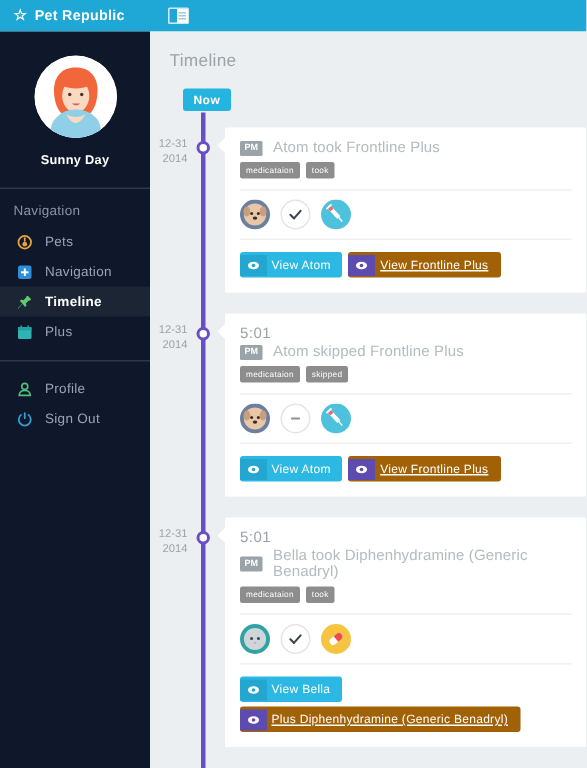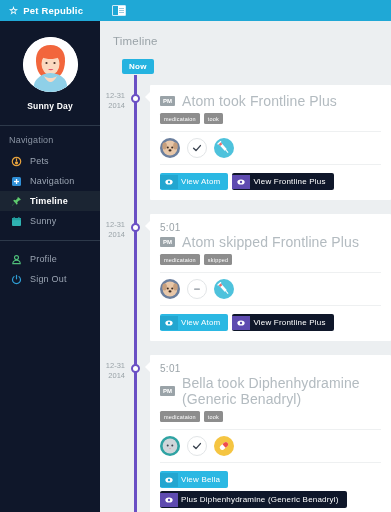--- a/index.html
+++ b/index.html
@@ -103,21 +103,21 @@
   .card::before {
     content: ""; position: absolute; left: -5px; top: 7px;
     border: 5px solid transparent; border-right-color: #fff; border-left: 0;
   }
   .card-time { color: #9aa3a8; font-size: 10px; margin-bottom: 1px; letter-spacing:.3px;}
   .card-head { display: flex; align-items: center; gap: 7px; }
   .ampm {
     background: #9aa3a8; color: #fff; font-size: 6px; font-weight: bold;
     padding: 2px 3px; border-radius: 1px; line-height: 1;
   }
-  .card-text { color: #b3bbc0; font-size: 14px; letter-spacing: .1px; }
+  .card-text { color: #b3bbc0; font-size: 10px; letter-spacing: .1px; }
   .tags { display: flex; gap: 4px; margin-top: 4px; }
   .tag {
     background: #8d8d8d; color: #fff; font-size: 5.5px;
     padding: 2.5px 4px; border-radius: 1.5px; letter-spacing: .2px;
   }
   .badges {
     display: flex; gap: 7px; align-items: center;
     border-top: 1px solid #eef0f1; border-bottom: 1px solid #eef0f1;
     margin-top: 7px; padding: 6px 0;
   }
@@ -129,21 +129,21 @@
   .btns.stack { flex-direction: row; align-items: flex-start; gap: 3px; }
   .btn {
     display: inline-flex; align-items: center; color: #fff; font-size: 8px;
     border-radius: 2px; overflow: hidden; cursor: pointer; border: 0;
     font-family: inherit; letter-spacing: .2px;
   }
   .btn .eye { padding: 4px 5px; display:flex; align-items:center; }
   .btn .lbl { padding: 4px 8px 4px 3px; }
   .btn.blue { background: #2bb8e3; }
   .btn.blue .eye { background: #23a6d0; }
-  .btn.purple { background: #0f172a; }
+  .btn.purple { background: #a16207; text-decoration: underline; }
   .btn.purple .eye { background: #5e4bb0; }
 </style>
 </head>
 <body>
 
 <div class="app">
 
   <div class="topbar">
     <div class="brand">
       <span class="star">☆</span>
@@ -217,21 +217,21 @@
 
       <div class="nav-item">
         <span class="ico">
           <svg width="11" height="11" viewBox="0 0 11 11">
               <rect x="1" y="2" width="9" height="8" rx="1" fill="#2fb3b3"></rect>
               <rect x="1" y="2" width="9" height="2.2" fill="#23a0a0"></rect>
               <rect x="2.6" y="1" width="1.1" height="2" fill="#23a0a0"></rect>
               <rect x="7.3" y="1" width="1.1" height="2" fill="#23a0a0"></rect>
             </svg>
         </span>
-        <span>Sunny</span>
+        <span>Plus</span>
       </div>
 
 
       <div class="nav-sep" style="margin-top:9px"></div>
       <div style="height:8px"></div>
 
       <div class="nav-item">
         <span class="ico">
           <svg width="11" height="11" viewBox="0 0 11 11">
               <circle cx="5.5" cy="3.6" r="2" fill="none" stroke="#4fbf7a" stroke-width="1.1"></circle>

